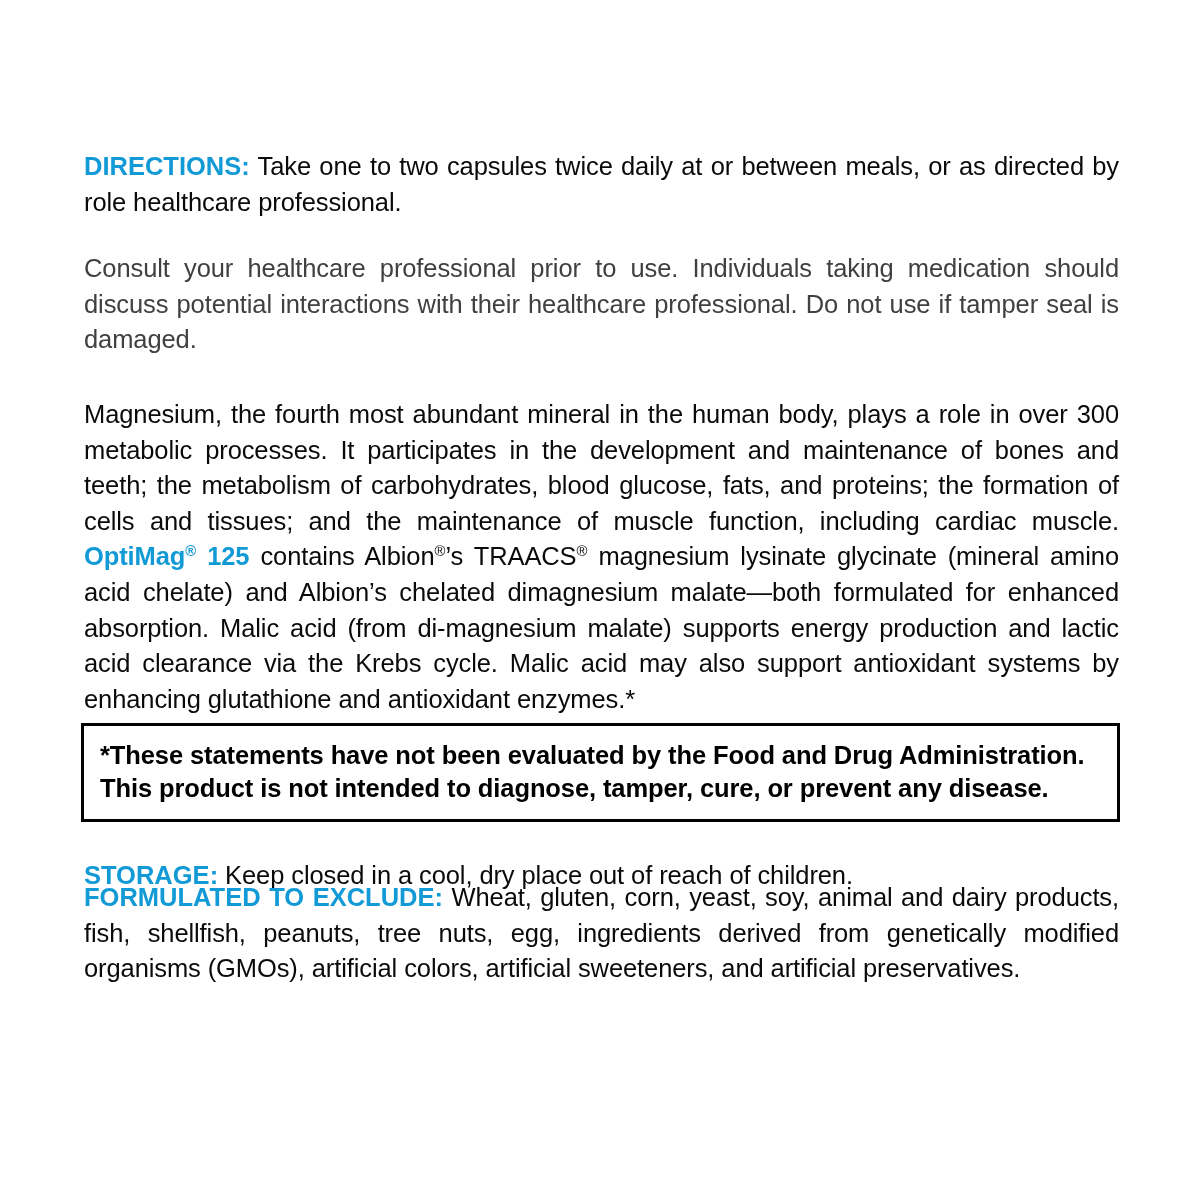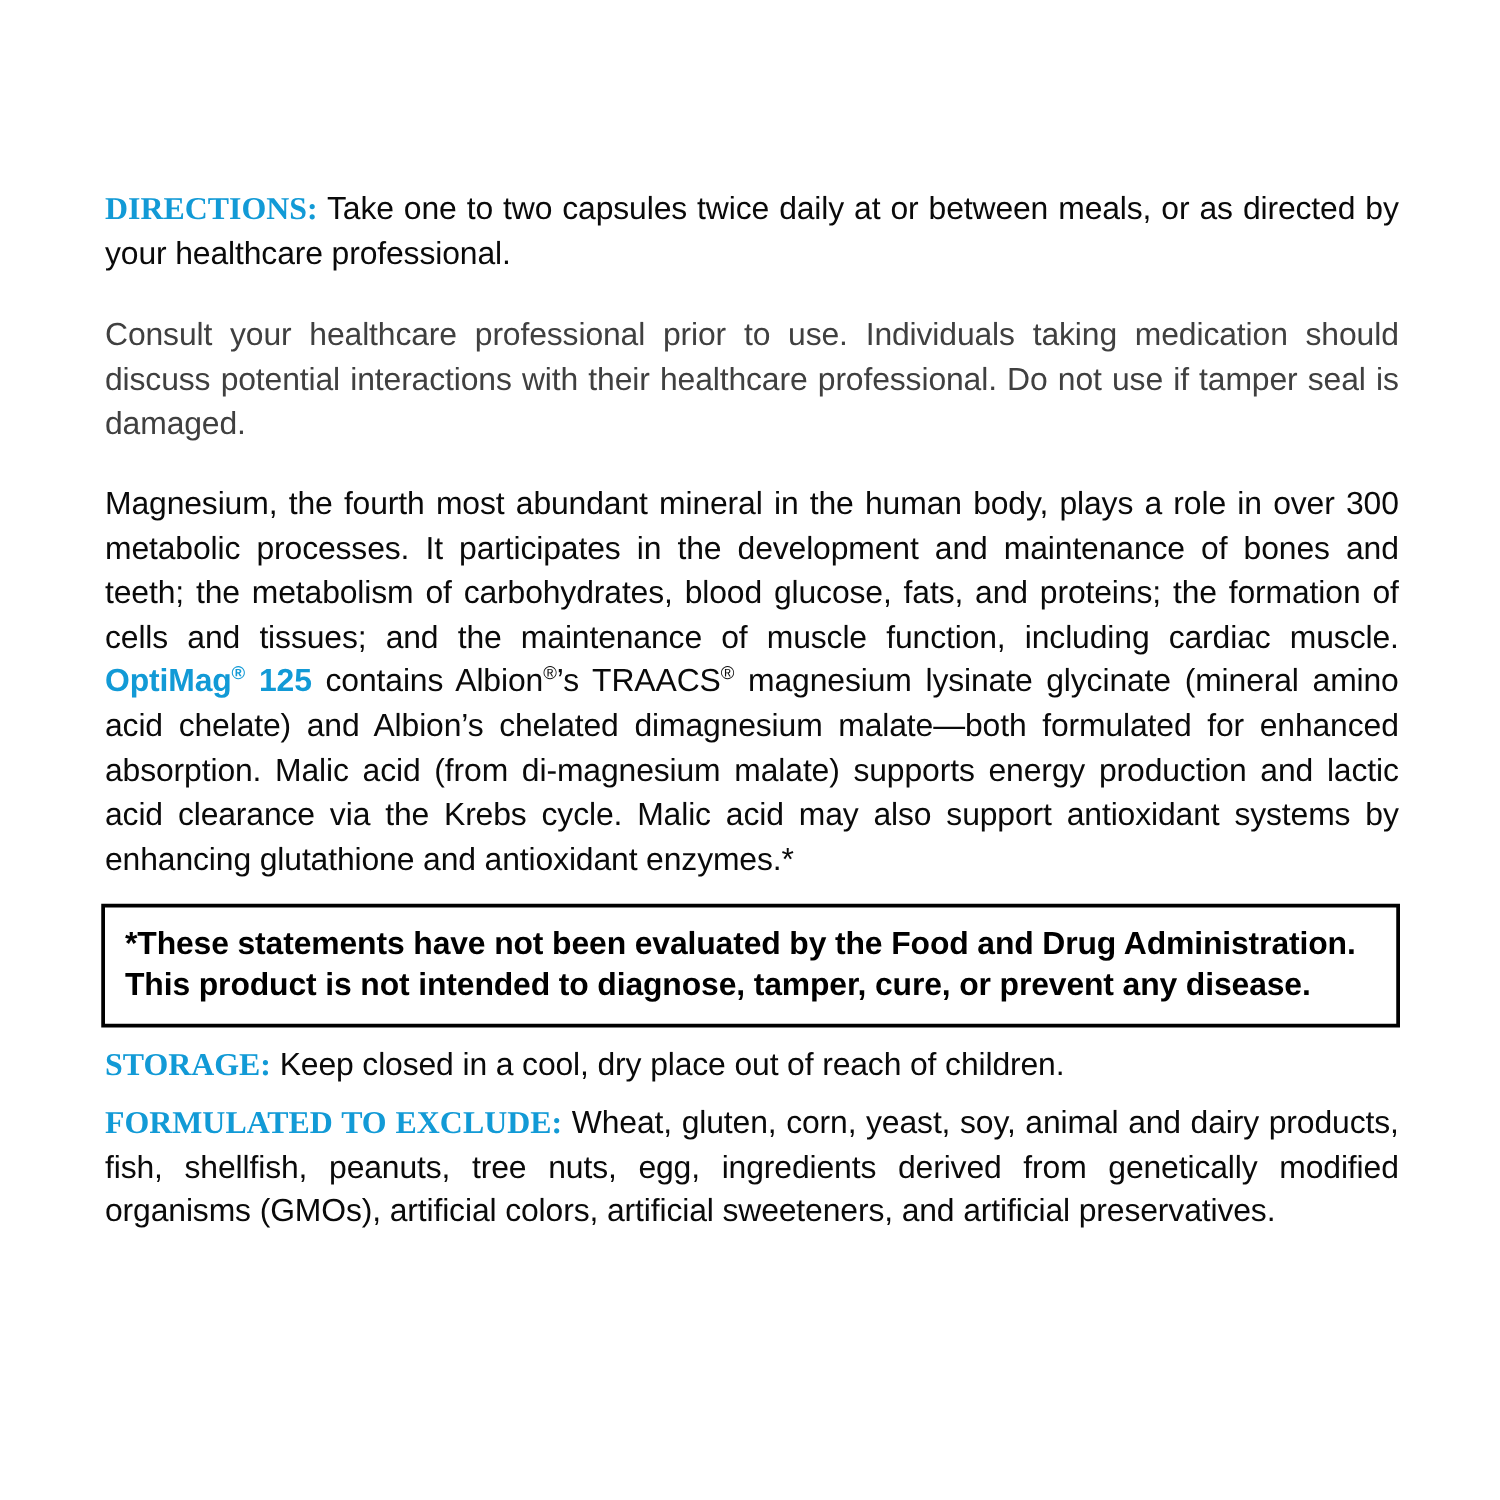--- a/index.html
+++ b/index.html
@@ -35,30 +35,29 @@
     transform-origin: left top;
   }
 
   .para.ragged {
     text-align: left;
   }
 
   
   #block-directions { position: absolute; left: 0; top: 149px; width: 1035px; }
   #block-consult    { position: absolute; left: 0; top: 251px; width: 1035px; }
-  #block-magnesium  { position: absolute; left: 0; top: 386px; width: 1035px; }
+  #block-magnesium  { position: absolute; left: 0; top: 397px; width: 1035px; }
   #block-fda        { position: absolute; left: -3px; top: 723px; width: 1039px; }
   #block-storage    { position: absolute; left: 0; top: 834px; width: 1035px; }
   #block-exclude    { position: absolute; left: 0; top: 880px; width: 1035px; }
 
   .heading-blue {
     color: #129AD6;
     font-weight: bold;
     letter-spacing: 0px;
-    font-family: Liberation Serif, serif;
   }
 
   .brand-blue {
     color: #129AD6;
     font-weight: bold;
   }
 
   sup.reg {
     font-size: 0.58em;
     vertical-align: super;
@@ -81,32 +80,32 @@
     text-align: left;
     letter-spacing: -0.1px;
   }
   .fda-line { display: block; white-space: nowrap; }
 </style>
 </head>
 <body style="background: rgb(255, 255, 255);">
 
 <div id="label-sheet">
 
-  <div id="block-directions" class="para" style="color: rgb(10, 10, 10);"><span class="heading-blue" style="color: rgb(18, 154, 214);">DIRECTIONS:</span><span> Take one to two capsules twice daily at or between meals, or as directed by your healthcare professional.</span></div>
+  <div id="block-directions" class="para" style="color: rgb(10, 10, 10);"><span class="heading-blue" style="color: rgb(18, 154, 214);">DIRECTIONS:</span><span> Take one to two capsules twice daily at or between meals, or as directed by role healthcare professional.</span></div>
 
   <div id="block-consult" class="para" style="color: #404040;"><span>Consult your healthcare professional prior to use. Individuals taking medication should discuss potential interactions with their healthcare professional. Do not use if tamper seal is damaged.</span></div>
 
   <div id="block-magnesium" class="para" style="color: rgb(10, 10, 10);"><span>Magnesium, the fourth most abundant mineral in the human body, plays a role in over 300 metabolic processes. It participates in the development and maintenance of bones and teeth; the metabolism of carbohydrates, blood glucose, fats, and proteins; the formation of cells and tissues; and the maintenance of muscle function, including cardiac muscle. </span><span class="brand-blue" style="color: rgb(18, 154, 214);"><span>OptiMag</span><sup class="reg">®</sup><span> 125</span></span><span> contains Albion</span><sup class="reg">®</sup><span>’s TRAACS</span><sup class="reg">®</sup><span> magnesium lysinate glycinate (mineral amino acid chelate) and Albion’s chelated dimagnesium malate—both formulated for enhanced absorption. Malic acid (from di-magnesium malate) supports energy production and lactic acid clearance via the Krebs cycle. Malic acid may also support antioxidant systems by enhancing glutathione and antioxidant enzymes.*</span></div>
 
   <div id="block-fda">
     <div class="fda-box" style="border-color: rgb(0, 0, 0);">
       <div class="fda-text">
         <span class="fda-line">*These statements have not been evaluated by the Food and Drug Administration.</span>
         <span class="fda-line">This product is not intended to diagnose, tamper, cure, or prevent any disease.</span>
       </div>
     </div>
   </div>
 
-  <div id="block-storage" class="para ragged" style="color: rgb(10, 10, 10);"><span class="heading-blue" style="color: rgb(18, 154, 214);">STORAGE:</span><span> Keep closed in a cool, dry place out of reach of children.</span></div>
+  <div id="block-storage" class="para ragged" style="color: rgb(10, 10, 10); margin-top: 24px;"><span class="heading-blue" style="color: rgb(18, 154, 214);">STORAGE:</span><span> Keep closed in a cool, dry place out of reach of children.</span></div>
 
   <div id="block-exclude" class="para" style="color: rgb(10, 10, 10);"><span class="heading-blue" style="color: rgb(18, 154, 214);">FORMULATED TO EXCLUDE:</span><span> Wheat, gluten, corn, yeast, soy, animal and dairy products, fish, shellfish, peanuts, tree nuts, egg, ingredients derived from genetically modified organisms (GMOs), artificial colors, artificial sweeteners, and artificial preservatives.</span></div>
 
 </div>
 
 </body></html>

